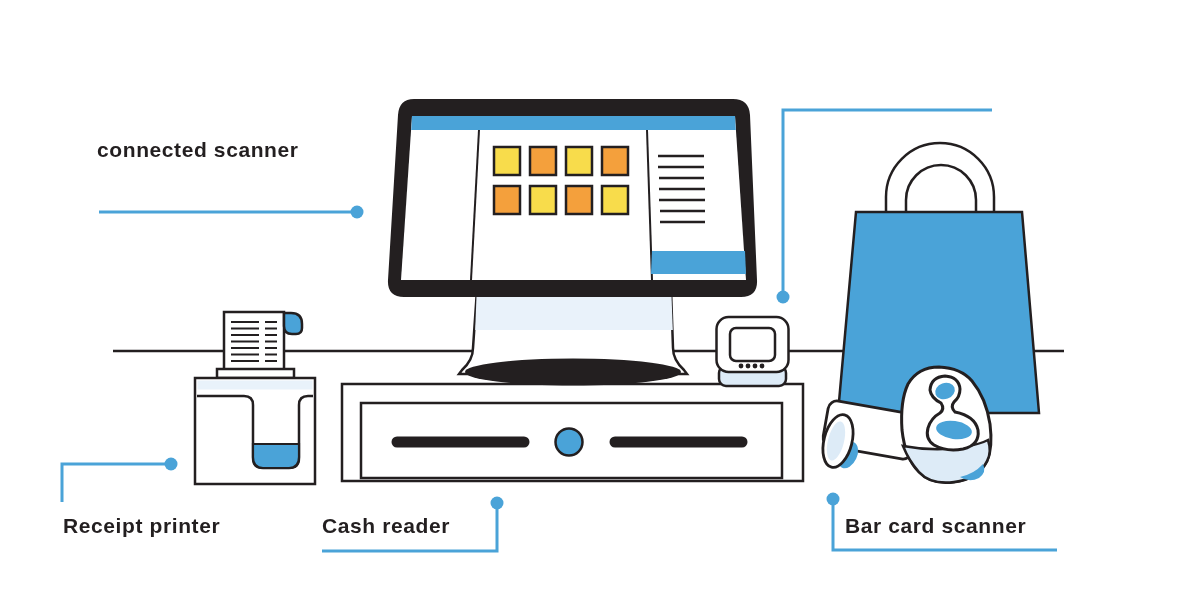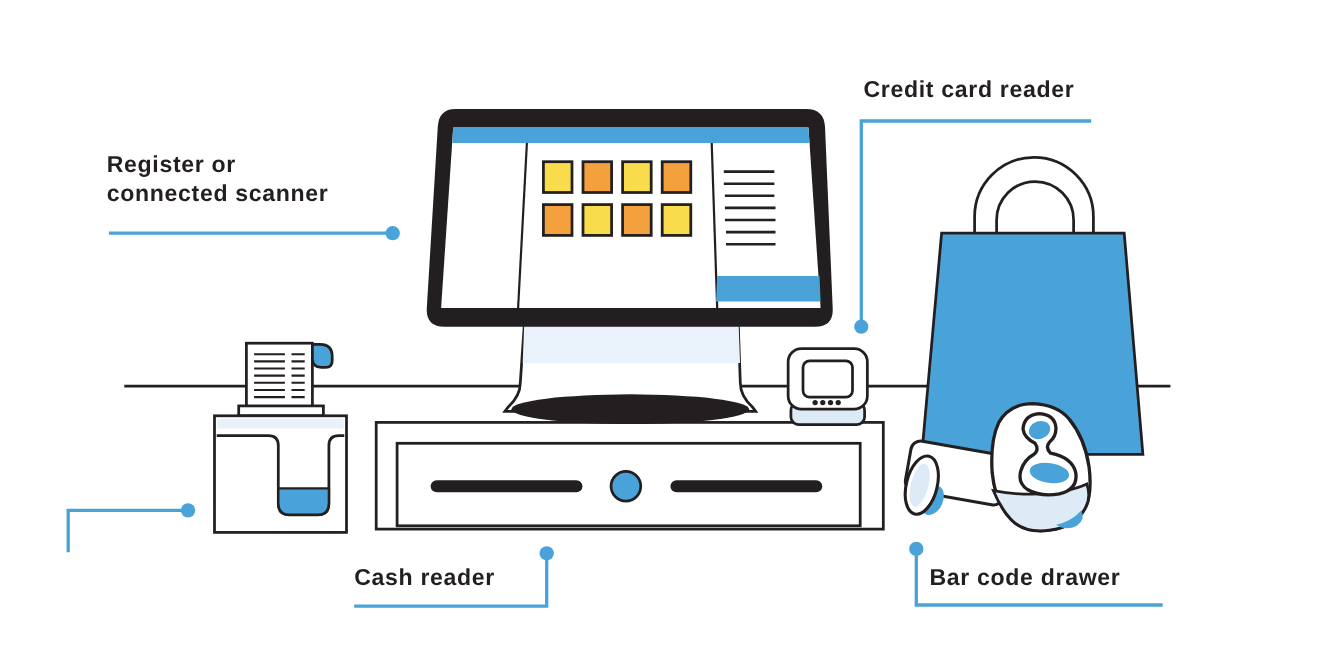--- a/index.html
+++ b/index.html
@@ -123,19 +123,18 @@
     <g fill="var(--accent-blue)">
       <circle cx="357" cy="212" r="6.5"></circle>
       <circle cx="783" cy="297" r="6.5"></circle>
       <circle cx="171" cy="464" r="6.5"></circle>
       <circle cx="497" cy="503" r="6.5"></circle>
       <circle cx="833" cy="499" r="6.5"></circle>
     </g>
   </svg>
 
   <div class="diagram-label" id="label-register">
-    <span>Register or</span>
     <span>connected scanner</span>
   </div>
-  <div class="diagram-label" id="label-credit">Credit card reader</div>
+  <div class="diagram-label" id="label-receipt">Receipt printer</div>
   <div class="diagram-label" id="label-cash">Cash reader</div>
-  <div class="diagram-label" id="label-barcode">Bar code drawer</div>
+  <div class="diagram-label" id="label-barcode">Bar card scanner</div>
 </div>
 
 </body></html>

